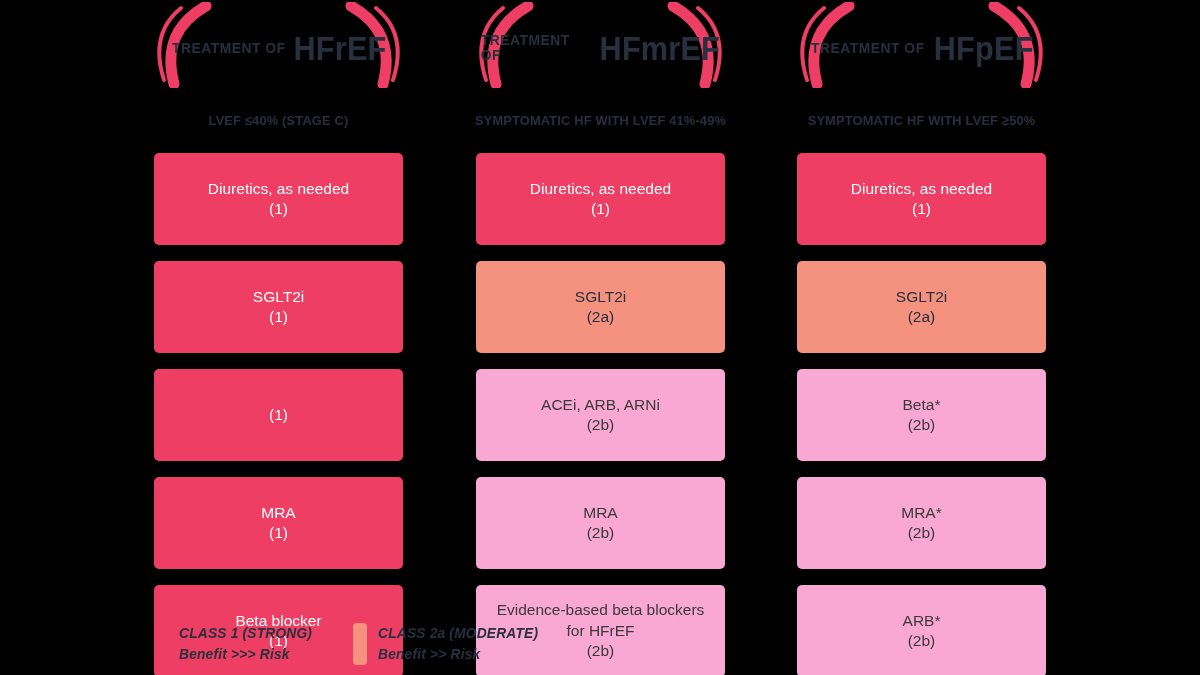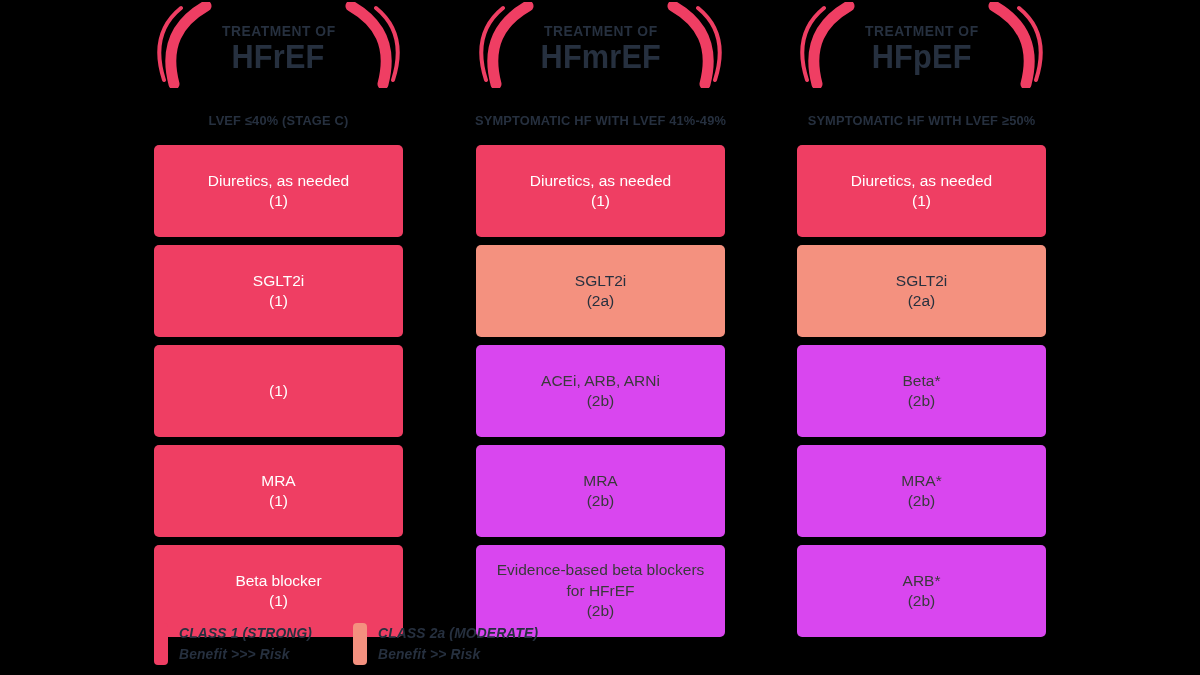--- a/index.html
+++ b/index.html
@@ -21,21 +21,21 @@
   .banner {
     position: relative;
     height: 96px;
     display: flex;
     flex-direction: column;
     align-items: center;
     justify-content: center;
   }
   .banner-title-wrap {
     position: relative; z-index: 2;
-    display: flex; flex-direction: column; align-items: center;
+    display: flex; flex-direction: row; align-items: center;
     line-height: 1;
   }
   .banner-kicker {
     color: #26303F;
     font-size: 15px;
     font-weight: bold;
     letter-spacing: 0.6px;
     transform: scaleX(0.92);
     margin-bottom: 2px;
   }
@@ -69,26 +69,27 @@
     height: 92px;
     border-radius: 5px;
     display: flex;
     flex-direction: column;
     align-items: center;
     justify-content: center;
     text-align: center;
     padding: 4px 10px;
     font-size: 15.5px;
     line-height: 1.32;
+    margin-top: 8px;
   }
   .box .label { display: block; }
   .box .grade { display: block; }
   .box.class-1  { background: #EF3E63; color: #FFFFFF; }
   .box.class-2a { background: #F4917F; color: #26303F; }
-  .box.class-2b { background: #d946ef; color: #3A3A3A; }
+  .box.class-2b { background: #f9a8d4; color: #3A3A3A; }
 
   
   .legend {
     position: absolute;
     left: 154px;
     top: 623px;
     display: flex;
     align-items: flex-end;
     font-style: italic;
   }

